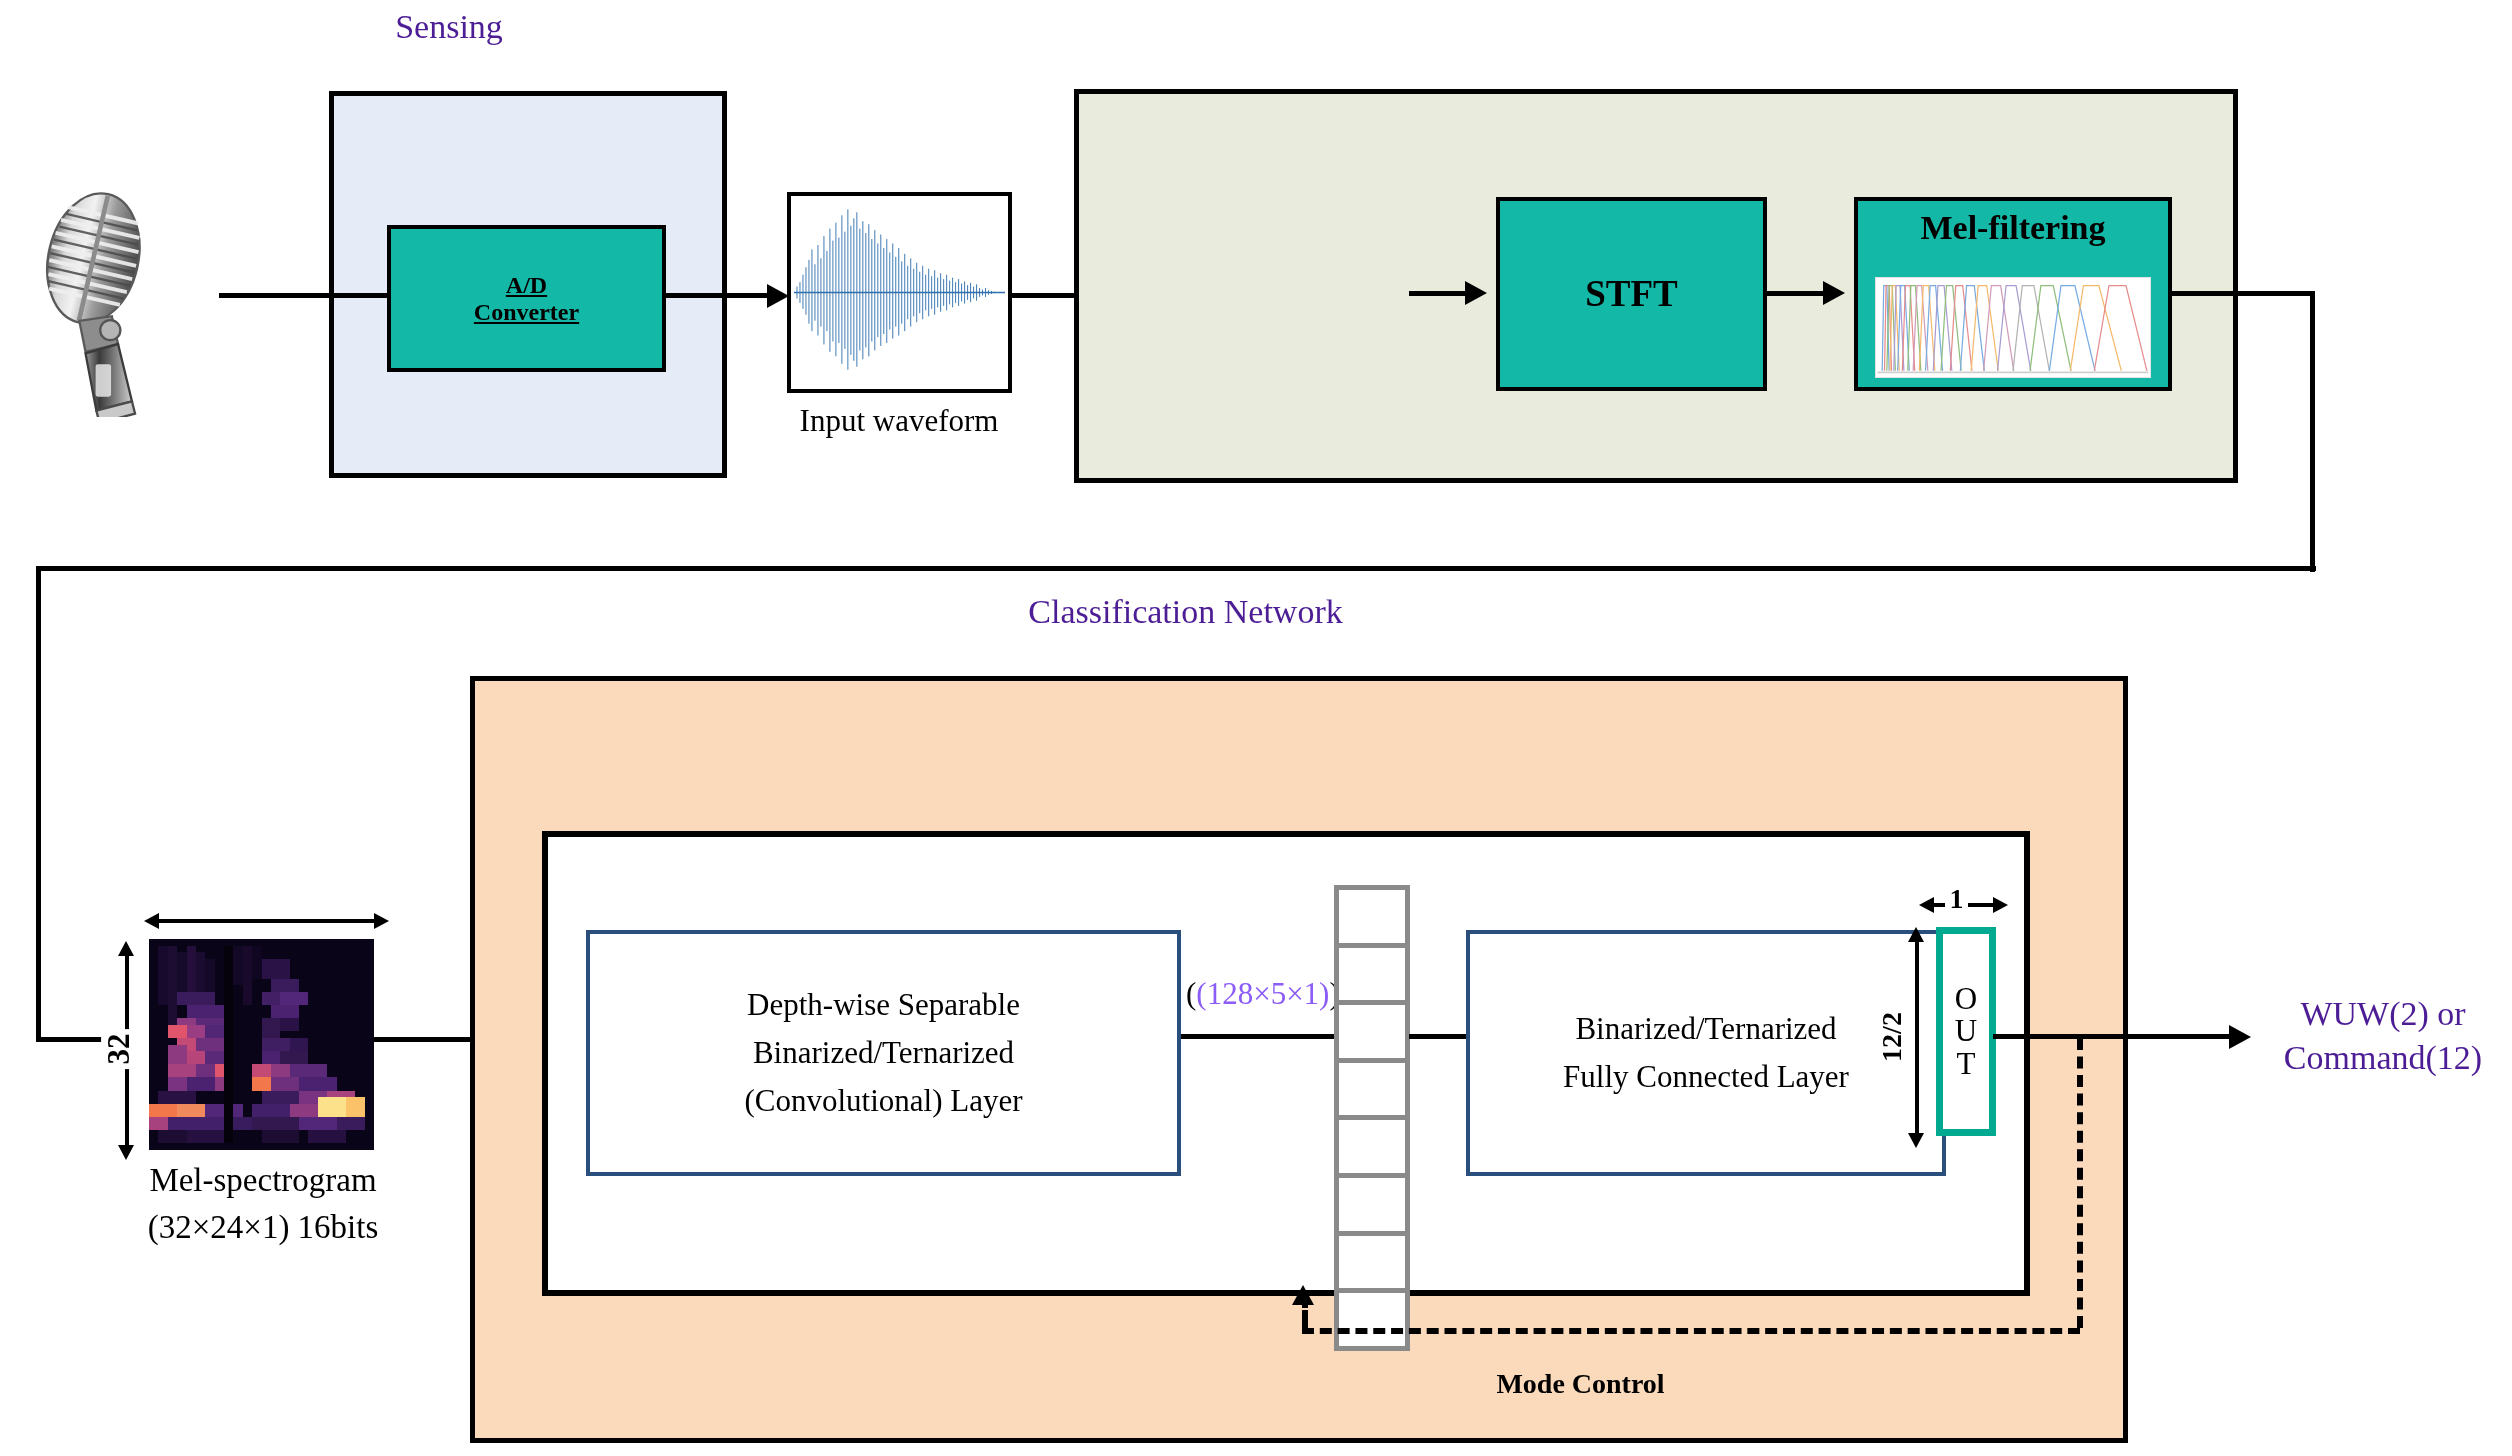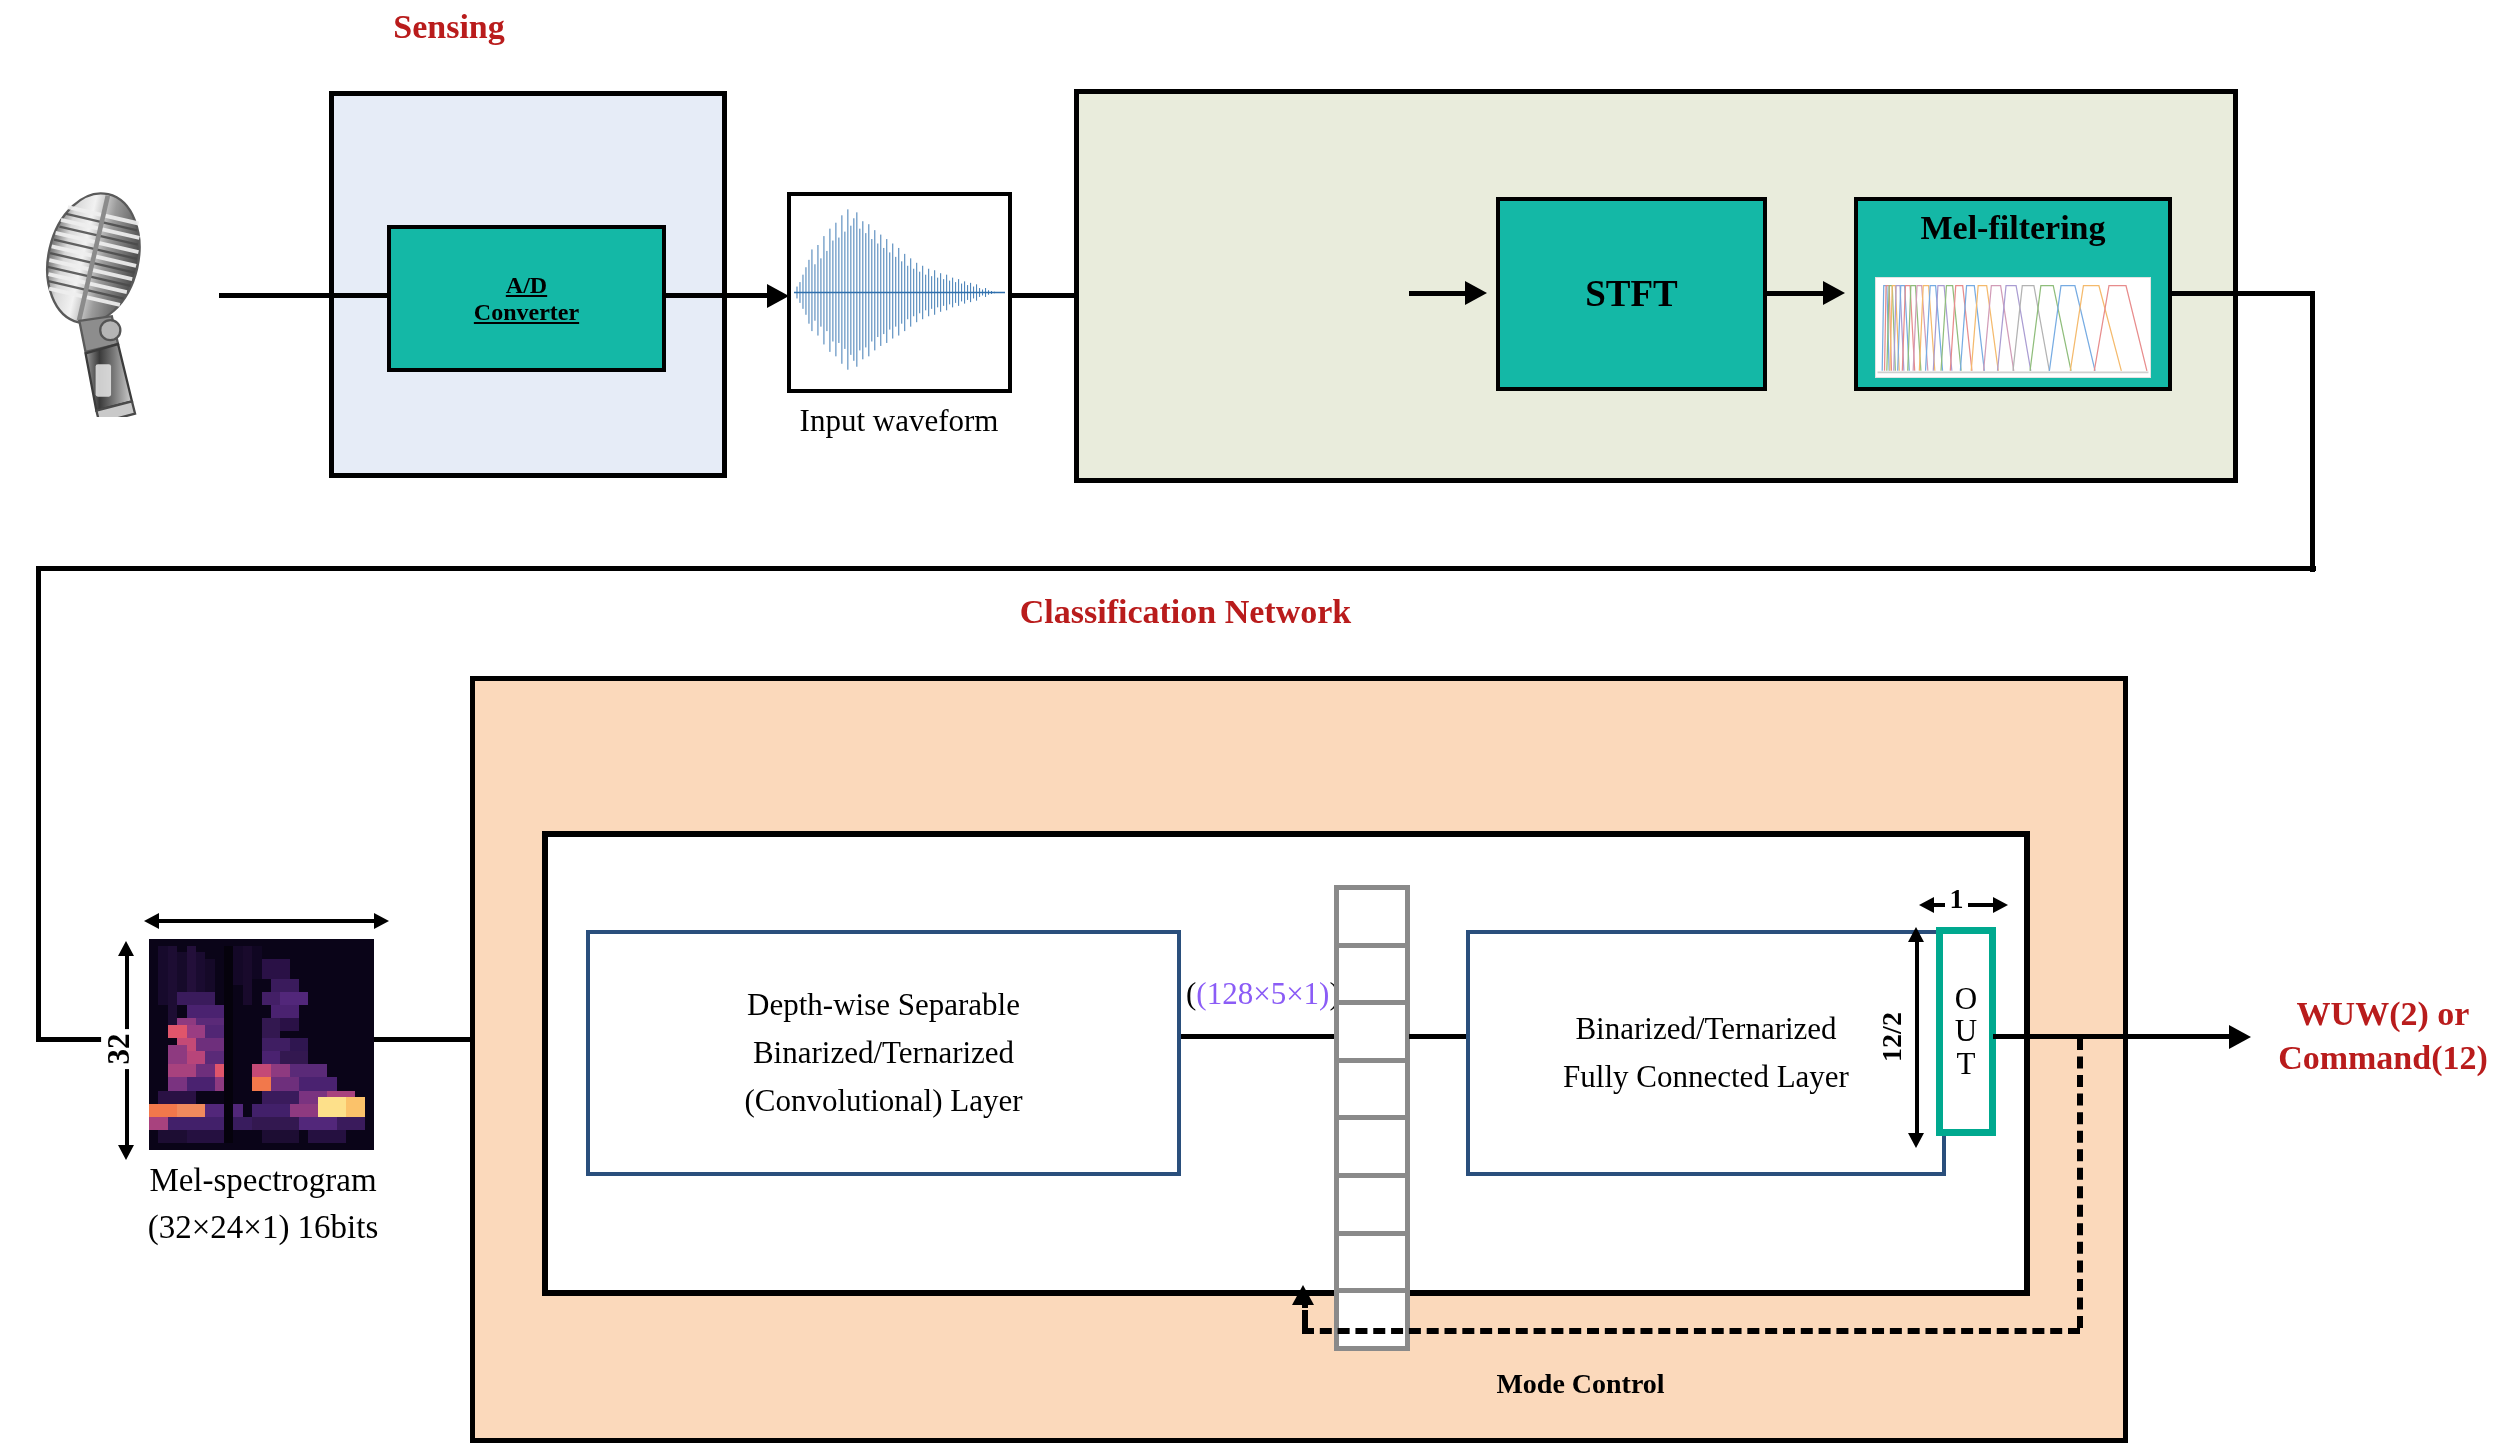--- a/index.html
+++ b/index.html
@@ -1,20 +1,20 @@
 <!DOCTYPE html>
 <html style="font-size:12.4px"><head>
 <meta charset="utf-8">
 <style>
   html,body{margin:0;padding:0;background:#ffffff;}
   body{font-family:"Liberation Serif", serif;}
   #root{position:relative;width:2512px;height:1456px;overflow:hidden;background:#fff;}
 
   .abs{position:absolute;}
-  .ttl{font-weight:bold;text-align:center;color:#b91c1c;white-space:nowrap;}
+  .ttl{font-weight:normal;text-align:center;color:#4c1d95;white-space:nowrap;}
 
   
   .stage{position:absolute;border:5.4px solid #000;box-sizing:border-box;}
   .stage-sensing{background:#e6ecf7;}
   .stage-prep{background:#e9ecdc;}
   .stage-cls{background:#fbd9bb;}
 
   
   .blk{position:absolute;box-sizing:border-box;background:#14b8a6;border:4.6px solid #000;
        display:flex;align-items:center;justify-content:center;text-align:center;}

